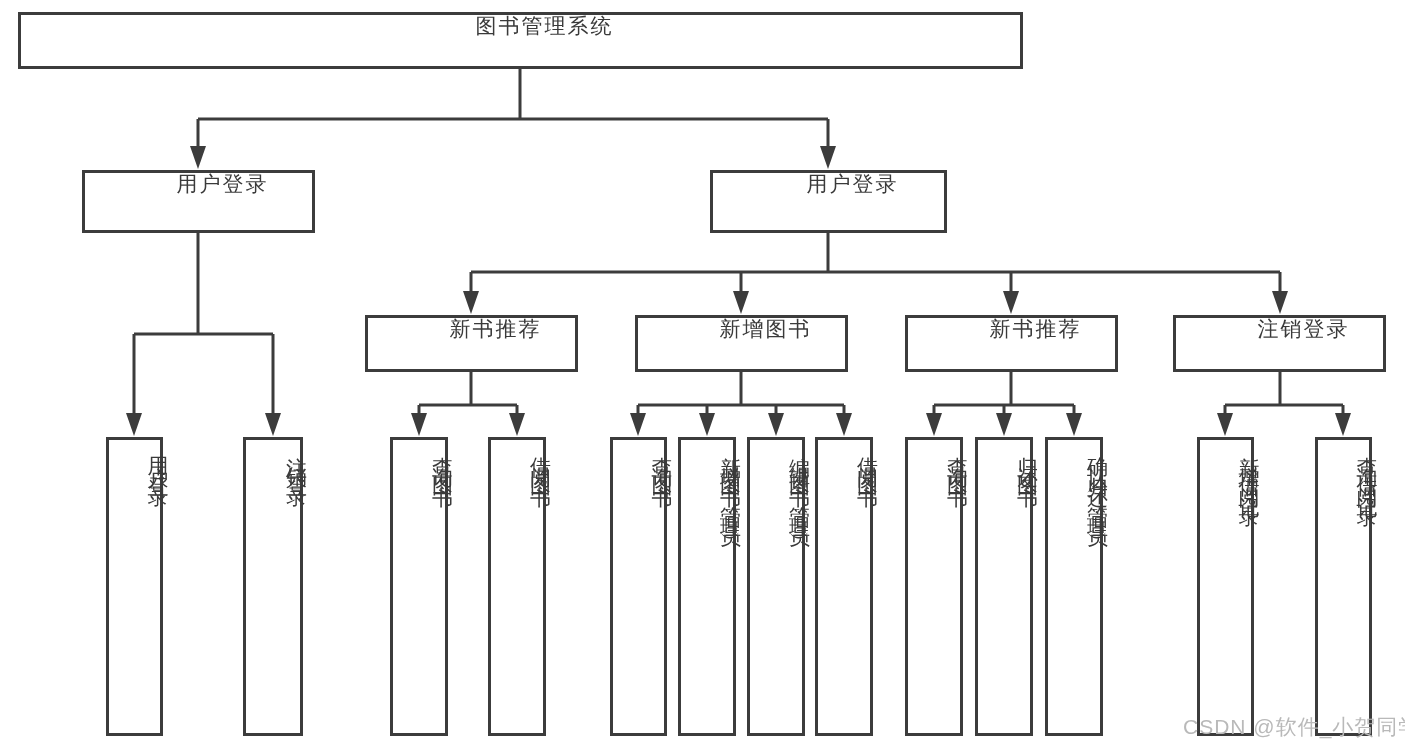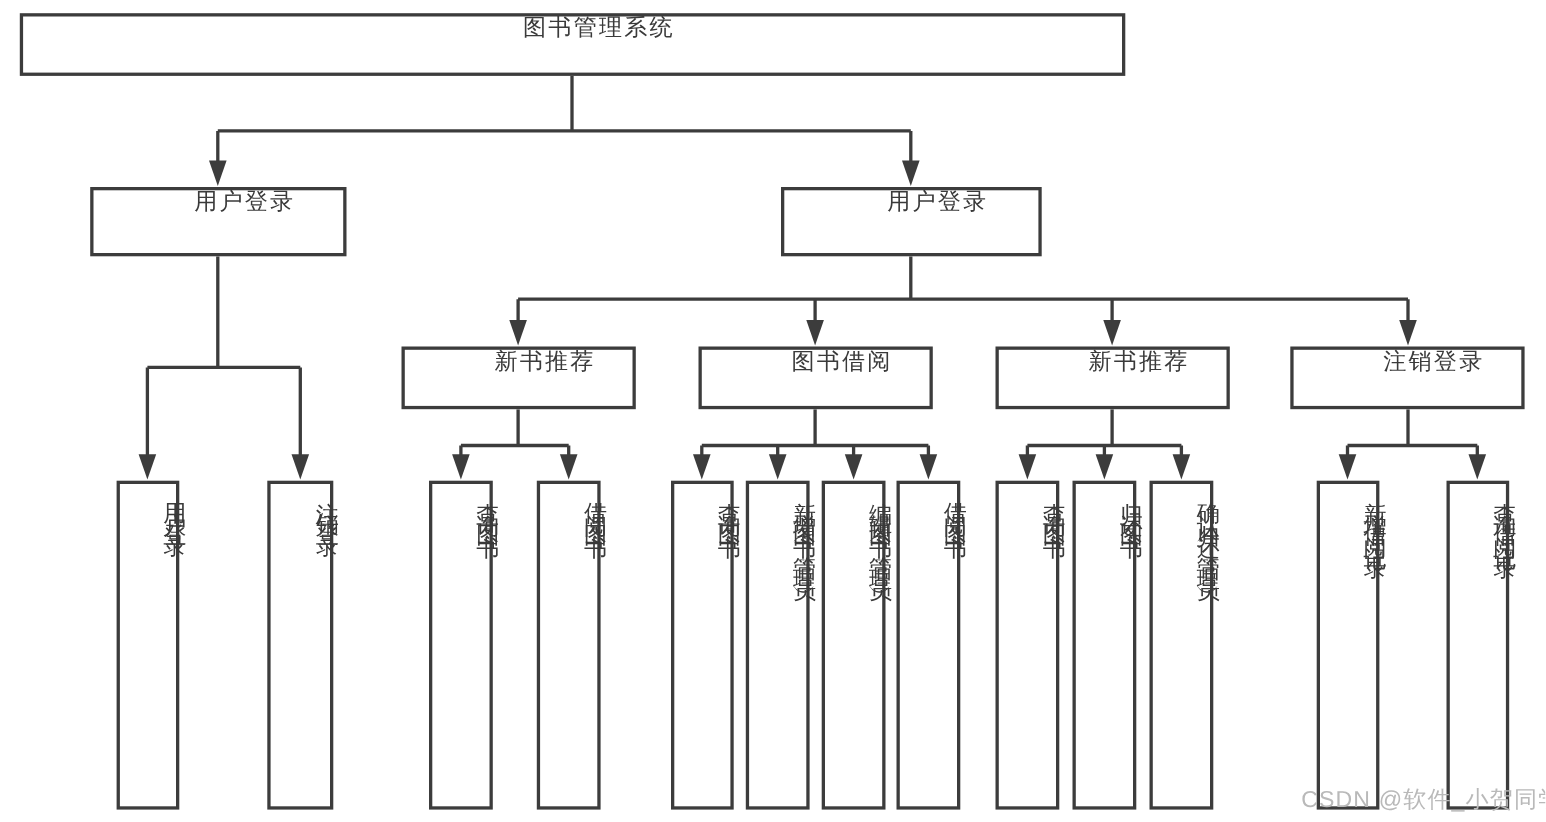--- a/index.html
+++ b/index.html
@@ -88,21 +88,21 @@
     <span class="lbl">用户登录</span>
   </div>
   <div class="node h" style="left:710px;top:170px;width:237px;height:63px">
     <span class="lbl">用户登录</span>
   </div>
 
   <div class="node h" style="left:365px;top:315px;width:213px;height:57px">
     <span class="lbl">新书推荐</span>
   </div>
   <div class="node h" style="left:635px;top:315px;width:213px;height:57px">
-    <span class="lbl">图书借阅</span>
+    <span class="lbl">新增图书</span>
   </div>
   <div class="node h" style="left:905px;top:315px;width:213px;height:57px">
     <span class="lbl">新书推荐</span>
   </div>
   <div class="node h" style="left:1173px;top:315px;width:213px;height:57px">
     <span class="lbl">注销登录</span>
   </div>
 
   <div class="node v" style="left:106px;top:437px;width:57px;height:299px">
     <span class="lbl">用户登录</span>

